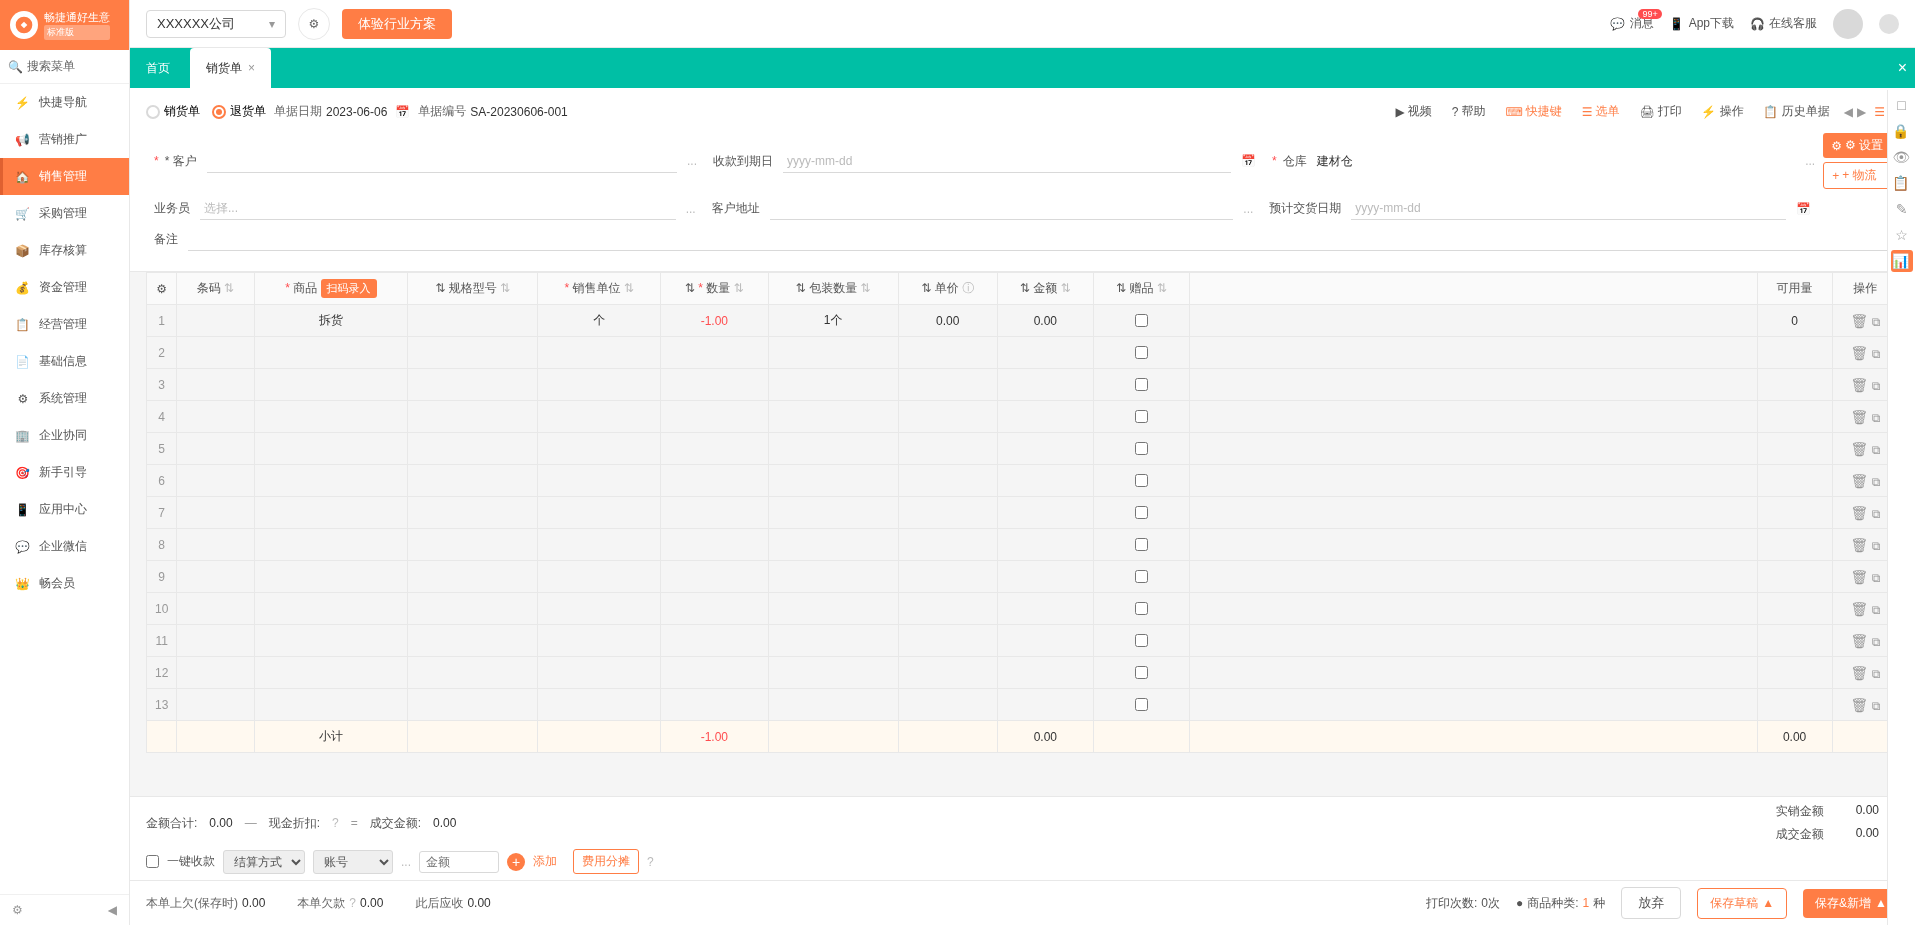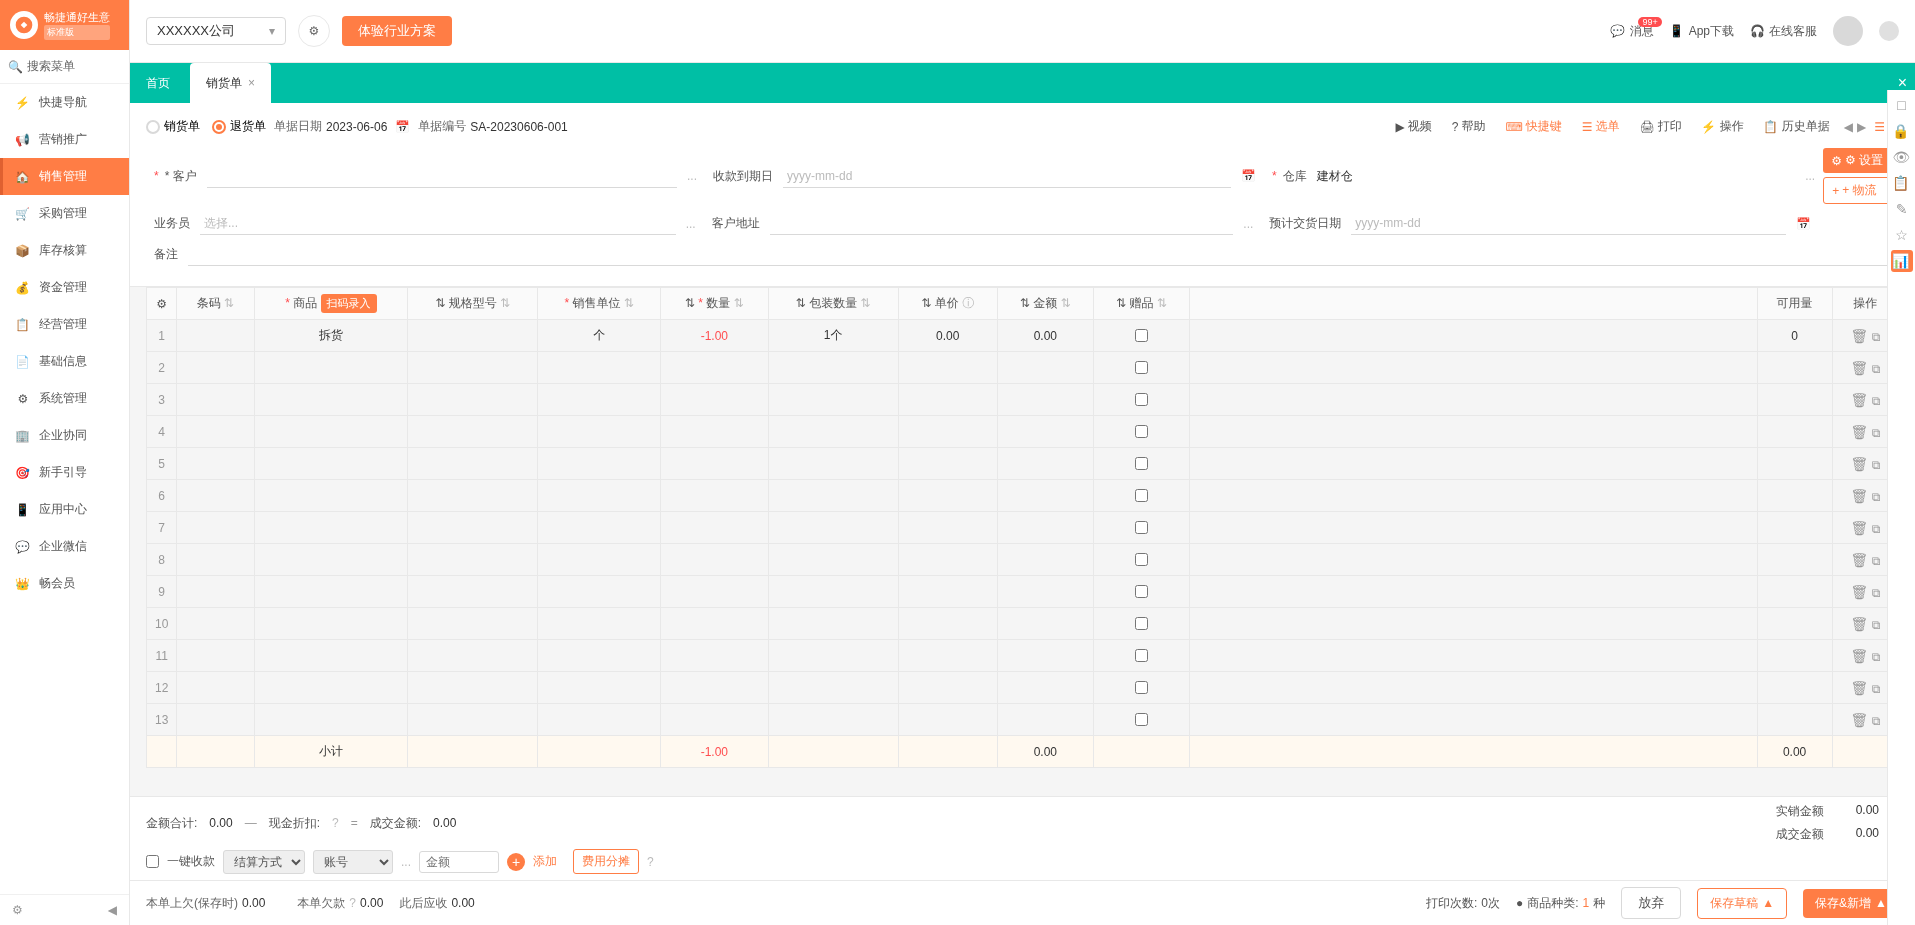--- a/index.html
+++ b/index.html
@@ -16,21 +16,21 @@
     .sidebar-item { padding: 10px 12px; display: flex; align-items: center; gap: 8px; cursor: pointer; color: #555; border-left: 3px solid transparent; }
     .sidebar-item.active { background: #ff7d45; color: #fff; border-left-color: #e06030; }
     .sidebar-item-icon { width: 16px; height: 16px; display: flex; align-items: center; justify-content: center; flex-shrink: 0; }
     .sidebar-item-label { font-size: 12px; }
     .sidebar-bottom { margin-top: auto; display: flex; align-items: center; justify-content: space-between; padding: 8px 12px; border-top: 1px solid #f0f0f0; }
 
     
     .main { flex: 1; display: flex; flex-direction: column; overflow: hidden; }
 
     
-    .top-header { height: 63px; background: #fff; border-bottom: 1px solid #e8e8e8; display: flex; align-items: center; padding: 0 16px; gap: 12px; }
+    .top-header { height: 48px; background: #fff; border-bottom: 1px solid #e8e8e8; display: flex; align-items: center; padding: 0 16px; gap: 12px; }
     .company-select { display: flex; align-items: center; gap: 6px; border: 1px solid #d9d9d9; border-radius: 4px; padding: 4px 10px; cursor: pointer; min-width: 140px; }
     .company-select-text { flex: 1; font-size: 13px; color: #333; }
     .settings-btn { width: 32px; height: 32px; border-radius: 50%; border: 1px solid #e8e8e8; display: flex; align-items: center; justify-content: center; cursor: pointer; color: #666; }
     .trial-btn { background: #ff7d45; color: #fff; border: none; border-radius: 4px; padding: 6px 16px; cursor: pointer; font-size: 13px; }
     .header-right { margin-left: auto; display: flex; align-items: center; gap: 16px; }
     .header-icon-btn { display: flex; align-items: center; gap: 4px; cursor: pointer; color: #555; font-size: 12px; position: relative; }
     .badge { background: #ff4d4f; color: #fff; font-size: 9px; padding: 0 4px; border-radius: 8px; position: absolute; top: -6px; right: -8px; }
     .avatar { width: 30px; height: 30px; border-radius: 50%; background: #d9d9d9; }
 
     
@@ -768,21 +768,21 @@
       <div class="bottom-footer" style="padding:6px 16px;background:#fff;border-top:1px solid #e8e8e8;display:flex;align-items:center;">
         <div class="footer-stat">
           <span class="footer-stat-label">本单上欠(保存时)</span>
           <span class="footer-stat-value">0.00</span>
         </div>
         <div class="footer-stat" style="margin-left:16px;">
           <span class="footer-stat-label">本单欠款</span>
           <span class="help-icon">?</span>
           <span class="footer-stat-value">0.00</span>
         </div>
-        <div class="footer-stat" style="">
+        <div class="footer-stat" style="margin-left:16px;">
           <span class="footer-stat-label">此后应收</span>
           <span class="footer-stat-value">0.00</span>
         </div>
         <div style="margin-left:auto;display:flex;align-items:center;gap:16px;">
           <div style="display:flex;align-items:center;gap:4px;color:#555;">
             <span>打印次数:</span>
             <span>0次</span>
           </div>
           <div style="display:flex;align-items:center;gap:4px;color:#555;">
             <span>●</span>

